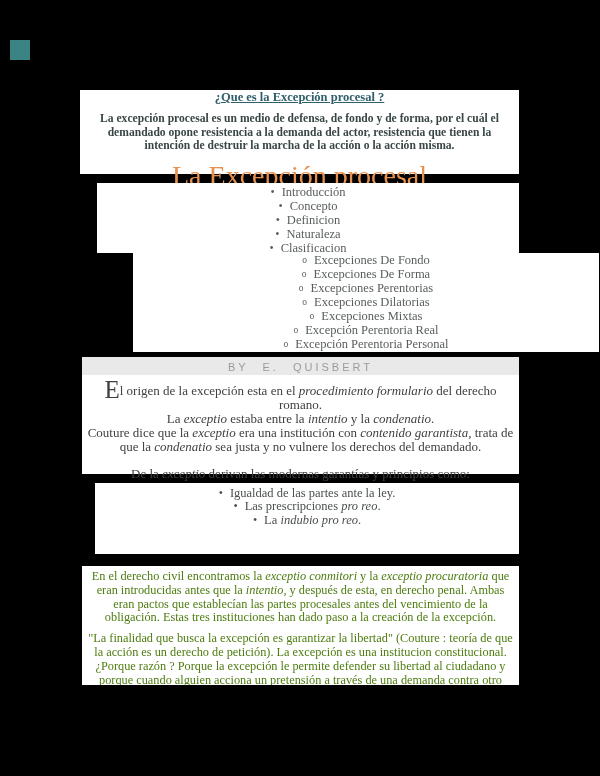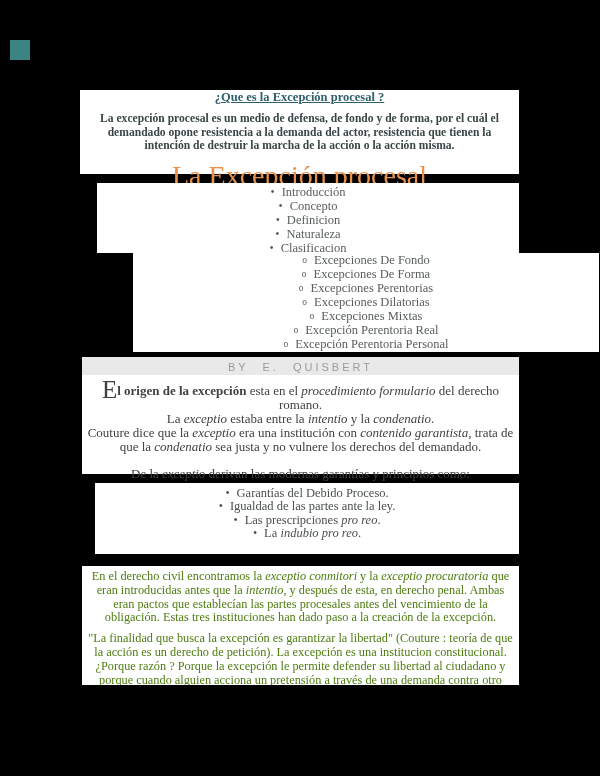--- a/index.html
+++ b/index.html
@@ -1,20 +1,20 @@
 <!DOCTYPE html>
 <html><head>
 <meta charset="utf-8">
 <style>
   html,body{margin:0;padding:0;background:#000;}
   #canvas{position:relative;width:600px;height:776px;background:#000;overflow:hidden;
           font-family:"Liberation Serif","DejaVu Serif",serif;}
   .card{position:absolute;background:#fff;box-sizing:border-box;}
   .it{font-style:italic;}
-  .bd{font-weight:bold;margin-top:12px;}
+  .bd{font-weight:normal;margin-top:12px;}
 
   
   #logo{position:absolute;left:10px;top:40px;width:20px;height:20px;background:#3c8484;}
 
   
   #header-card{left:80px;top:90px;width:439px;height:84px;padding-top:1px;text-align:center;}
   #question-title{font-size:12.5px;font-weight:bold;line-height:13px;color:#2f5f6b;
                   text-decoration:underline;margin:0;}
   #intro-text{font-size:11.6px;font-weight:bold;line-height:13.5px;color:#3a4646;
               margin:8px;padding:0 2px;}
@@ -122,23 +122,20 @@
 
   <div class="card" id="origin-card">
     <p><span class="dropcap">E</span><span class="bd">l origen de la excepción</span><span> esta en el </span><span class="it">procedimiento formulario</span><span> del derecho romano.</span></p>
     <p><span>La </span><span class="it">exceptio</span><span> estaba entre la </span><span class="it">intentio</span><span> y la </span><span class="it">condenatio</span><span>.</span></p>
     <p><span>Couture dice que la </span><span class="it">exceptio</span><span> era una institución con </span><span class="it">contenido garantista</span><span>, trata de que la </span><span class="it">condenatio</span><span> sea justa y no vulnere los derechos del demandado.</span></p>
     <p id="origin-derive"><span>De la </span><span class="it">exceptio</span><span> derivan las modernas garantías y principios como:</span></p>
   </div>
 
   <div class="card" id="principles-card">
 
-      <div class="toc-row">
-        <span class="marker" data-m="disc"></span><span class="toc-label"><span>Garantías del Debido Proceso.</span></span>
-      </div>
 
       <div class="toc-row">
         <span class="marker" data-m="disc"></span><span class="toc-label"><span>Igualdad de las partes ante la ley.</span></span>
       </div>
 
       <div class="toc-row">
         <span class="marker" data-m="disc"></span><span class="toc-label"><span>Las prescripciones </span><span class="it">pro reo</span><span>.</span></span>
       </div>
 
       <div class="toc-row">

